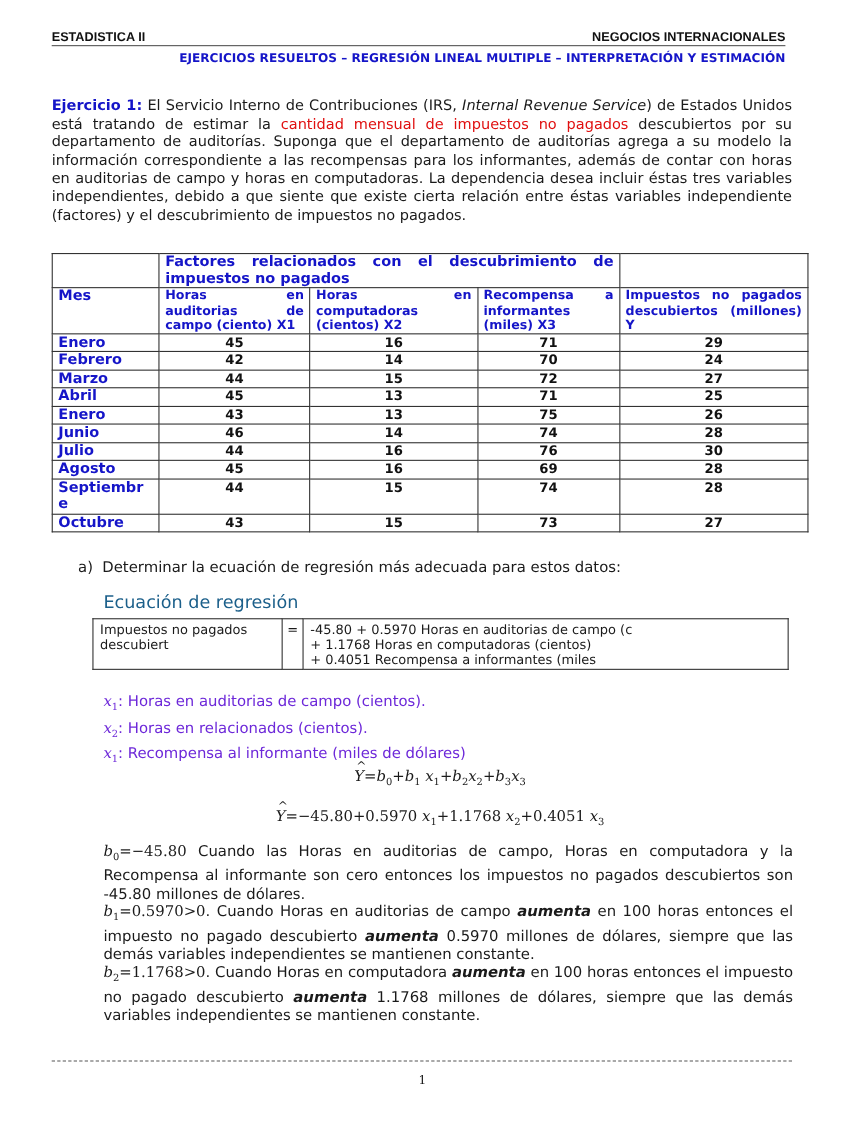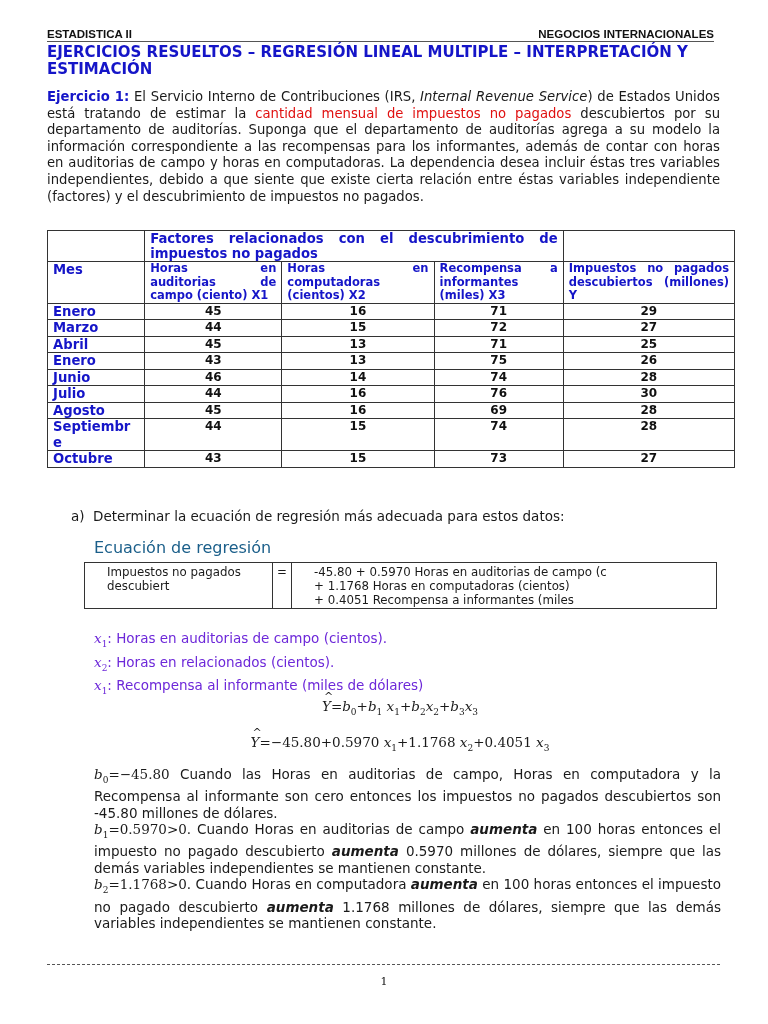--- a/index.html
+++ b/index.html
@@ -8,23 +8,23 @@
       font-family: "DejaVu Sans", sans-serif; color: #1a1a1a;
     }
     .page-header {
       position: absolute; left: 47px; top: 27px; width: 667px; height: 14px;
       border-bottom: 1.5px solid #555;
       font-family: "Liberation Sans", sans-serif; font-size: 11.5px; font-weight: bold; color: #111;
     }
     .page-header .left { position: absolute; left: 0; top: 1px; }
     .page-header .right { position: absolute; right: 0; top: 1px; }
     .doc-title {
-      position: absolute; left: 47px; top: 44px; width: 667px; text-align: left;
+      position: absolute; left: 47px; top: 44px; width: 667px; text-align: right;
       font-family: "DejaVu Sans", sans-serif; font-weight: bold; color: #1515c8;
-      font-size: 15px; line-height: 17px;
+      font-size: 11px; line-height: 17px;
     }
     .intro {
       position: absolute; left: 47px; top: 89px; width: 673px;
       font-size: 13.2px; line-height: 16.6px; text-align: justify; color: #1a1a1a;
     }
     .intro .ej-label { color: #1515c8; font-weight: bold; }
     .intro .highlight { color: #e01010; font-weight: normal; }
 
     table.data-table {
       position: absolute; left: 47px; top: 230px; width: 688px;
@@ -46,21 +46,21 @@
     }
     .question .qletter { display: inline-block; width: 22px; }
     .section-heading {
       position: absolute; left: 94px; top: 538px;
       font-size: 16px; color: #1b5f8a;
     }
     table.eq-table {
       position: absolute; left: 84px; top: 562px; width: 633px;
       border-collapse: collapse; font-size: 11.8px; color: #1a1a1a;
     }
-    table.eq-table td { border: 1.2px solid #333; padding: 3px 5px 1px 22px; vertical-align: top; line-height: 13.8px; }
+    table.eq-table td { border: 1.2px solid #333; padding: 3px 5px 1px 6px; vertical-align: top; line-height: 13.8px; }
     table.eq-table td.c1 { width: 160px; }
     table.eq-table td.c2 { width: 18px; text-align: center; padding: 3px 0; }
 
     .var-list {
       position: absolute; left: 94px; top: 629px;
       font-size: 13.5px; line-height: 18px; color: #6d28d9;
     }
     .var-sym { font-family: "DejaVu Serif", serif; font-style: italic; }
     .var-sym sub, .formula sub, .interp sub { font-size: 9px; font-style: normal; }
 
@@ -130,20 +130,27 @@
   </tbody>
     <tbody id="table-body">
       <tr>
         <td class="month">Enero</td>
         <td class="num">45</td>
         <td class="num">16</td>
         <td class="num">71</td>
         <td class="num">29</td>
       </tr>
       <tr>
+        <td class="month">Febrero</td>
+        <td class="num">42</td>
+        <td class="num">14</td>
+        <td class="num">70</td>
+        <td class="num">24</td>
+      </tr>
+      <tr>
         <td class="month">Marzo</td>
         <td class="num">44</td>
         <td class="num">15</td>
         <td class="num">72</td>
         <td class="num">27</td>
       </tr>
       <tr>
         <td class="month">Abril</td>
         <td class="num">45</td>
         <td class="num">13</td>

